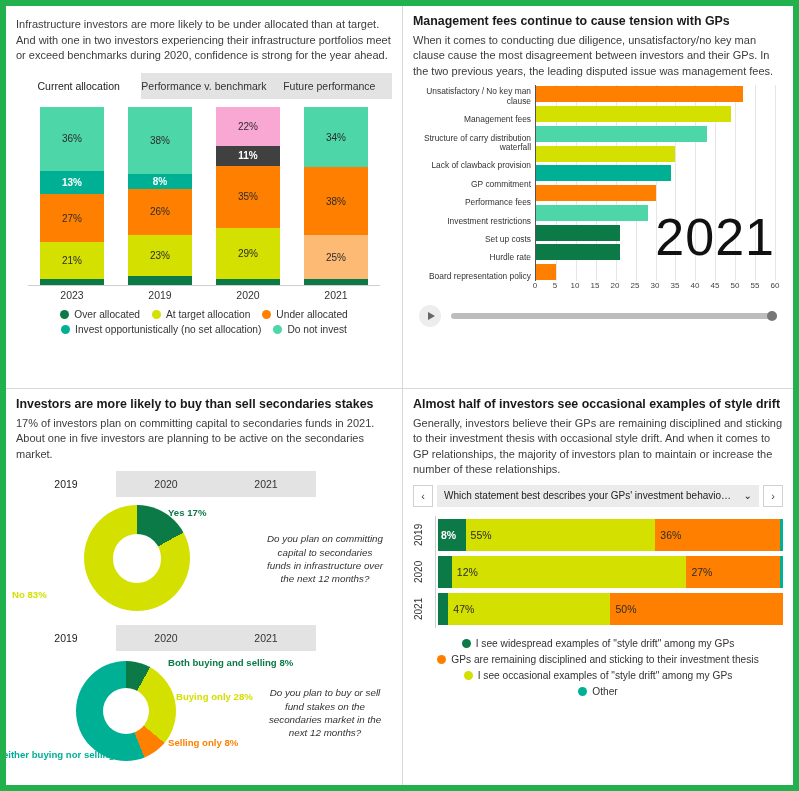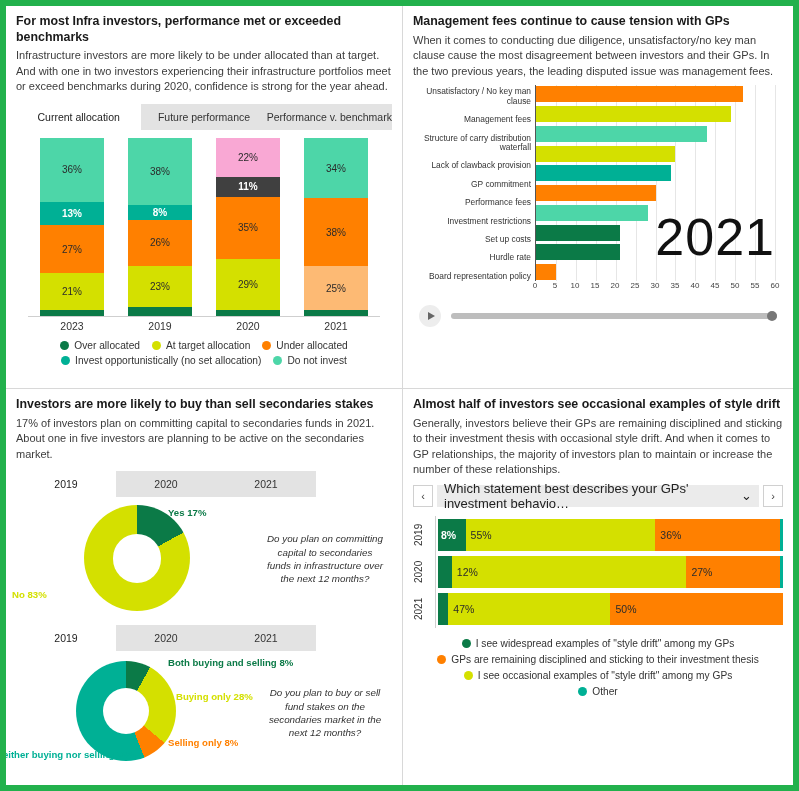--- a/index.html
+++ b/index.html
@@ -92,21 +92,21 @@
 
   
   .ddrow { display: flex; align-items: center; gap: 4px; margin-top: 7px; }
   .arrowbtn {
     width: 20px; height: 22px; border: 1px solid #d0d0d0; background: #fff;
     display: flex; align-items: center; justify-content: center;
     font-size: 11px; color: #444; cursor: pointer; flex: none;
   }
   .ddsel {
     flex: 1; height: 22px; background: #ebebeb; display: flex; align-items: center;
-    justify-content: space-between; padding: 0 7px; font-size: 13px; color: #222; cursor: pointer;
+    justify-content: space-between; padding: 0 7px; font-size: 10px; color: #222; cursor: pointer; text-align: center;
   }
 
   
   .hs { margin-top: 9px; display: flex; height: 112px; }
   .hsyears { width: 22px; display: flex; flex-direction: column; justify-content: space-around; }
   .hsyears div {
     font-size: 10px; color: #333; writing-mode: vertical-rl; transform: rotate(180deg);
     text-align: center; height: 32px;
   }
   .hsplot { flex: 1; border-left: 1px solid #cfcfcf; display: flex; flex-direction: column; justify-content: space-around; padding-left: 2px; }
@@ -114,26 +114,25 @@
   .hsseg { display: flex; align-items: center; position: relative; }
   .hsseg span { font-size: 10.5px; color: #2b2b2b; padding-left: 5px; white-space: nowrap; }
   .hsseg.dark span { color: #fff; font-weight: bold; padding-left: 3px; }
 </style>
 </head>
 <body>
 
 <div id="frame">
 
   <div class="panel">
-    <div class="ptitle">For most Infra investors, performance met or exceeded benchmarks</div>
     <div class="pbody">Infrastructure investors are more likely to be under allocated than at target. And with one in two investors experiencing their infrastructure portfolios meet or exceed benchmarks during 2020, confidence is strong for the year ahead.</div>
     <div class="tabs" id="alloc-tabs">
         <div class="tab active">Current allocation</div>
+        <div class="tab">Performance v. benchmark</div>
         <div class="tab">Future performance</div>
-        <div class="tab">Performance v. benchmark</div>
       </div>
     <div class="vchart">
       <div class="vcols" id="alloc-cols">
           <div class="vcol">
             <div class="seg" style="background: rgb(77, 214, 168); height: 36%;">
               <span>36%</span>
             </div>
             <div class="seg teal" style="background: rgb(0, 176, 149); height: 13%;">
               <span>13%</span>
             </div>

